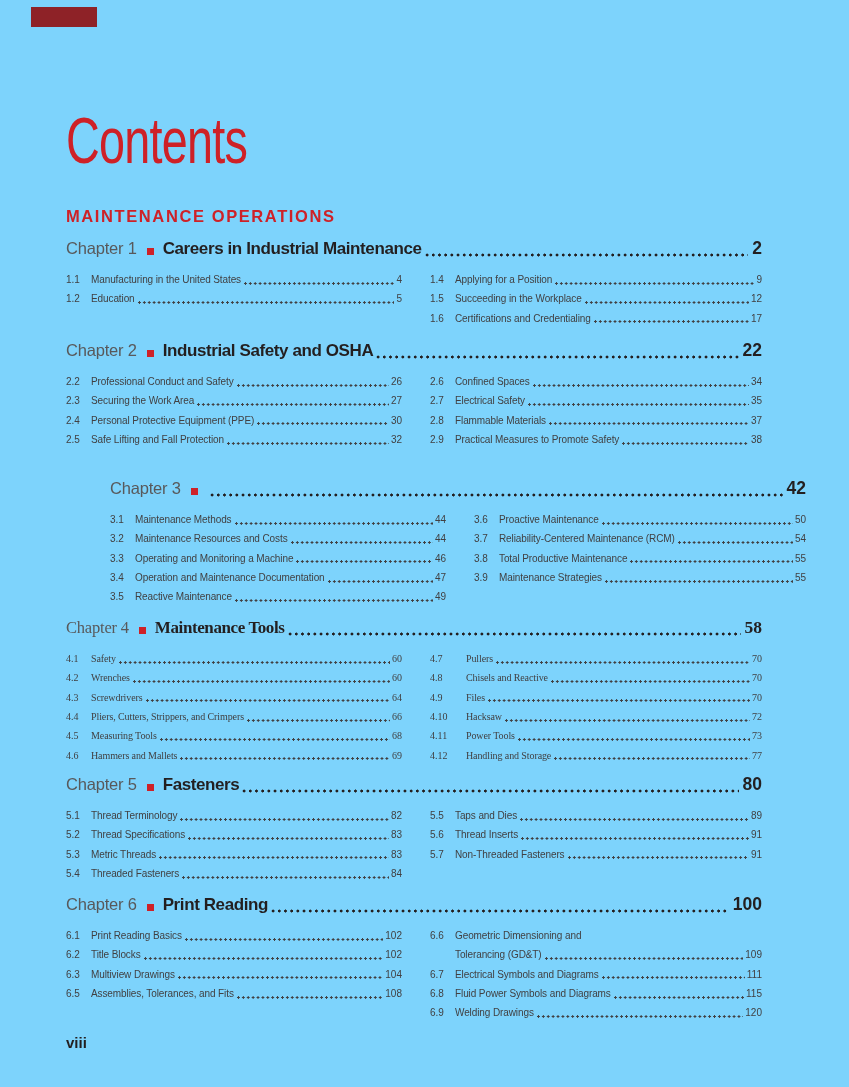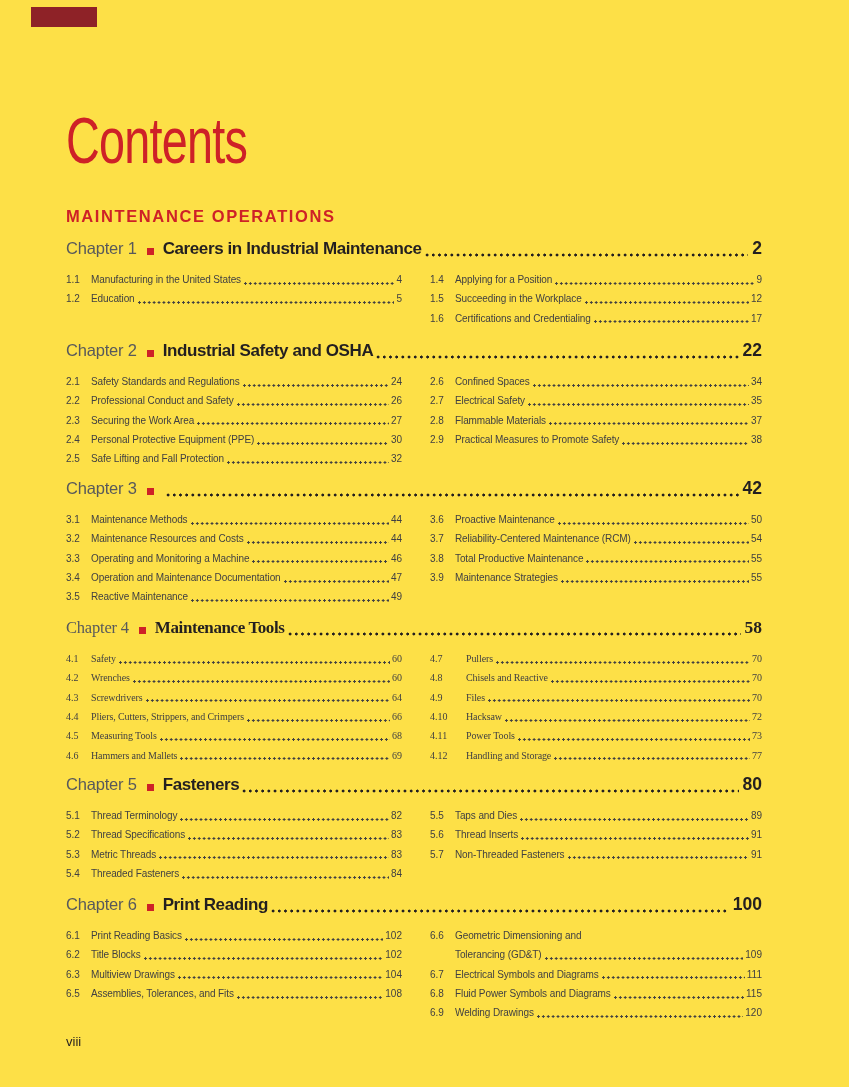--- a/index.html
+++ b/index.html
@@ -4,21 +4,21 @@
 <style>
   html,body{margin:0;padding:0;}
   body{
     width:849px;height:1087px;
     background:#ffffff;
     font-family:"Liberation Sans",sans-serif;
     position:relative;
     overflow:hidden;
     color:#414042;
   }
-  .page{position:absolute;inset:0;background:#fde047;}
+  .page{position:absolute;inset:0;background:#7dd3fc;}
 
   
   .top-tab{
     position:absolute;left:31px;top:7px;width:66px;height:20px;
     background:#8e2227;
   }
 
   
   .page-title{
     position:absolute;left:66px;top:66px;
@@ -33,21 +33,21 @@
     position:absolute;left:66px;top:207px;
     font-size:16.5px;font-weight:700;letter-spacing:1.6px;
     color:#ce2127;white-space:nowrap;
   }
 
   
   .chapters{position:absolute;left:66px;top:0;width:696px;height:866px;}
   .chapter-block{position:absolute;left:0;width:696px;}
   .chapter-block.c1{top:238px;}
   .chapter-block.c2{top:340px;}
-  .chapter-block.c3{top:478px;}
+  .chapter-block.c3{top:478px;margin-left:44px;}
   .chapter-block.c4{top:617px;font-family:Liberation Serif, serif;}
   .chapter-block.c5{top:774px;}
   .chapter-block.c6{top:894px;}
 
   .ch-heading{
     display:flex;align-items:baseline;width:696px;height:24px;
   }
   .ch-label{
     font-size:16.5px;font-weight:400;color:#58595b;
     white-space:nowrap;letter-spacing:-0.2px;
@@ -87,21 +87,21 @@
     background-image:radial-gradient(circle,#414042 1.1px,transparent 1.3px);
     background-size:4.9px 3px;
     background-repeat:repeat-x;
     background-position:left calc(100% - 4.5px);
   }
   .e-page{white-space:nowrap;}
 
   
   .folio{
     position:absolute;left:66px;top:1034px;
-    font-size:13px;font-weight:400;color:#231f20;
+    font-size:15px;font-weight:700;color:#231f20;
   }
 </style>
 </head>
 <body>
 
 <div class="page">
   <div class="top-tab"></div>
 
   <h1 class="page-title">Contents</h1>
 
@@ -157,26 +157,20 @@
         <div class="ch-heading">
           <span class="ch-label">Chapter 2</span>
           <span class="ch-bullet"></span>
           <span class="ch-title">Industrial Safety and OSHA</span>
           <span class="ch-dots"></span>
           <span class="ch-page">22</span>
         </div>
         <div class="ch-columns">
           <div class="ch-col">
             <div class="entry-row">
-              <span class="e-num">2.1</span>
-              <span class="e-title">Safety Standards and Regulations</span>
-              <span class="e-dots"></span>
-              <span class="e-page">24</span>
-            </div>
-            <div class="entry-row">
               <span class="e-num">2.2</span>
               <span class="e-title">Professional Conduct and Safety</span>
               <span class="e-dots"></span>
               <span class="e-page">26</span>
             </div>
             <div class="entry-row">
               <span class="e-num">2.3</span>
               <span class="e-title">Securing the Work Area</span>
               <span class="e-dots"></span>
               <span class="e-page">27</span>

